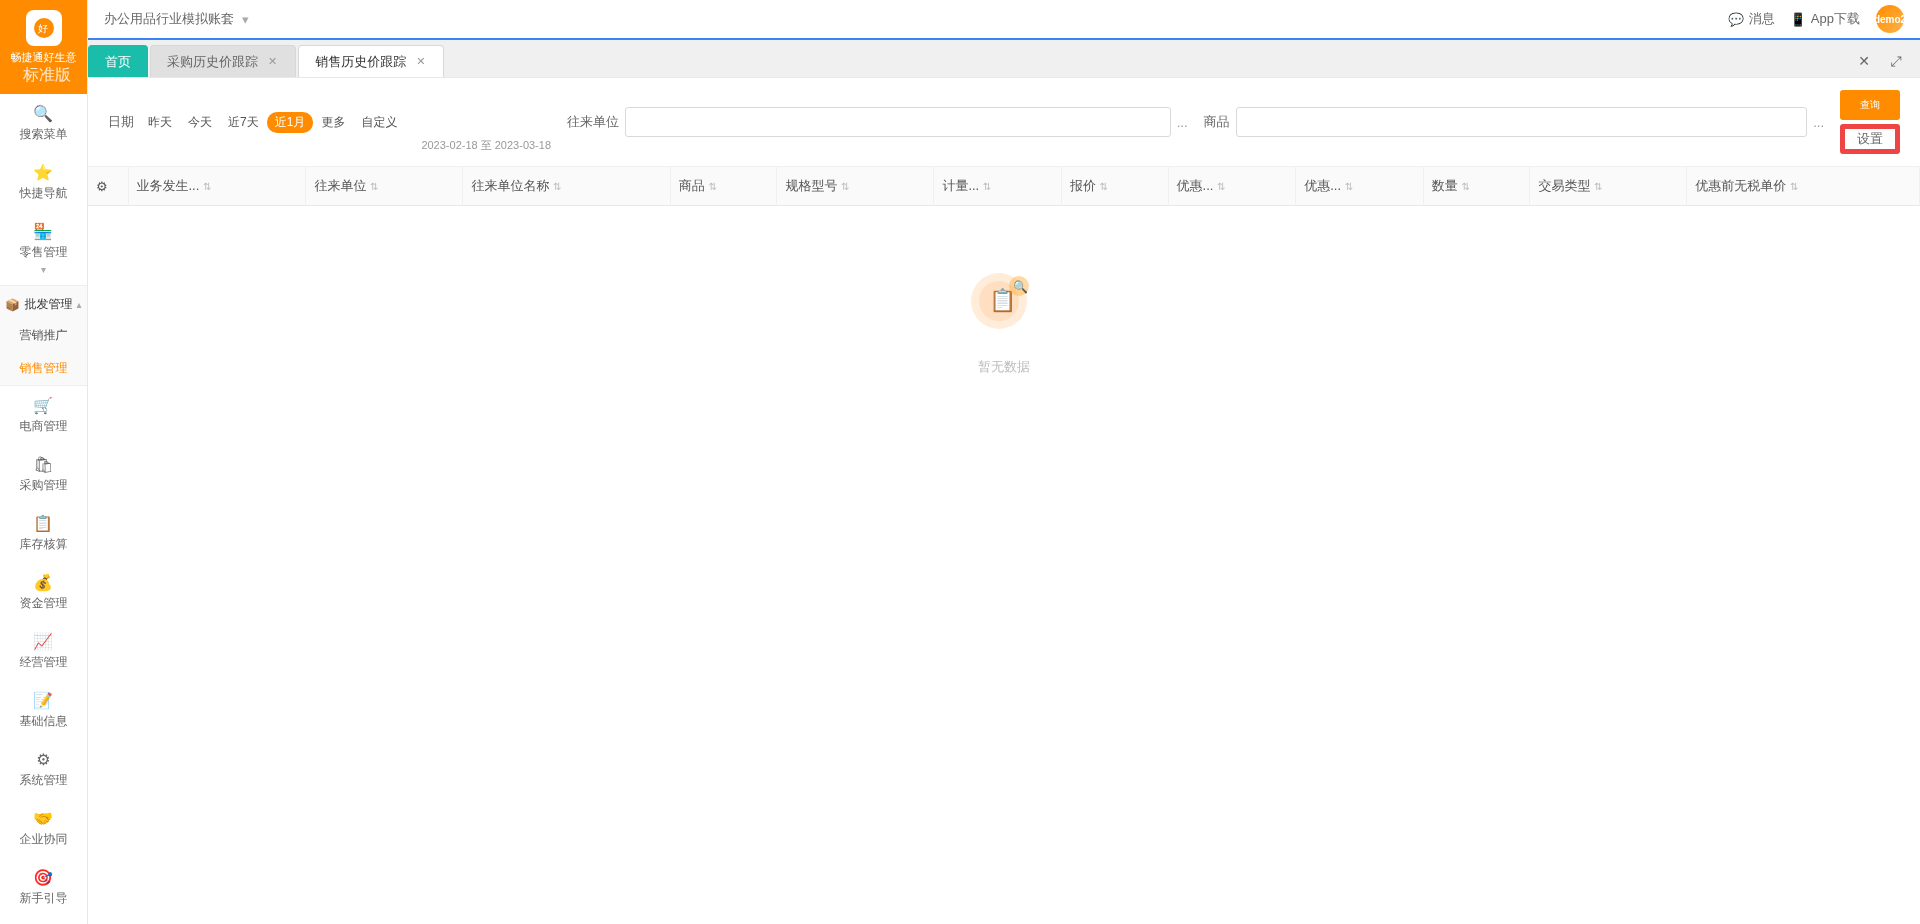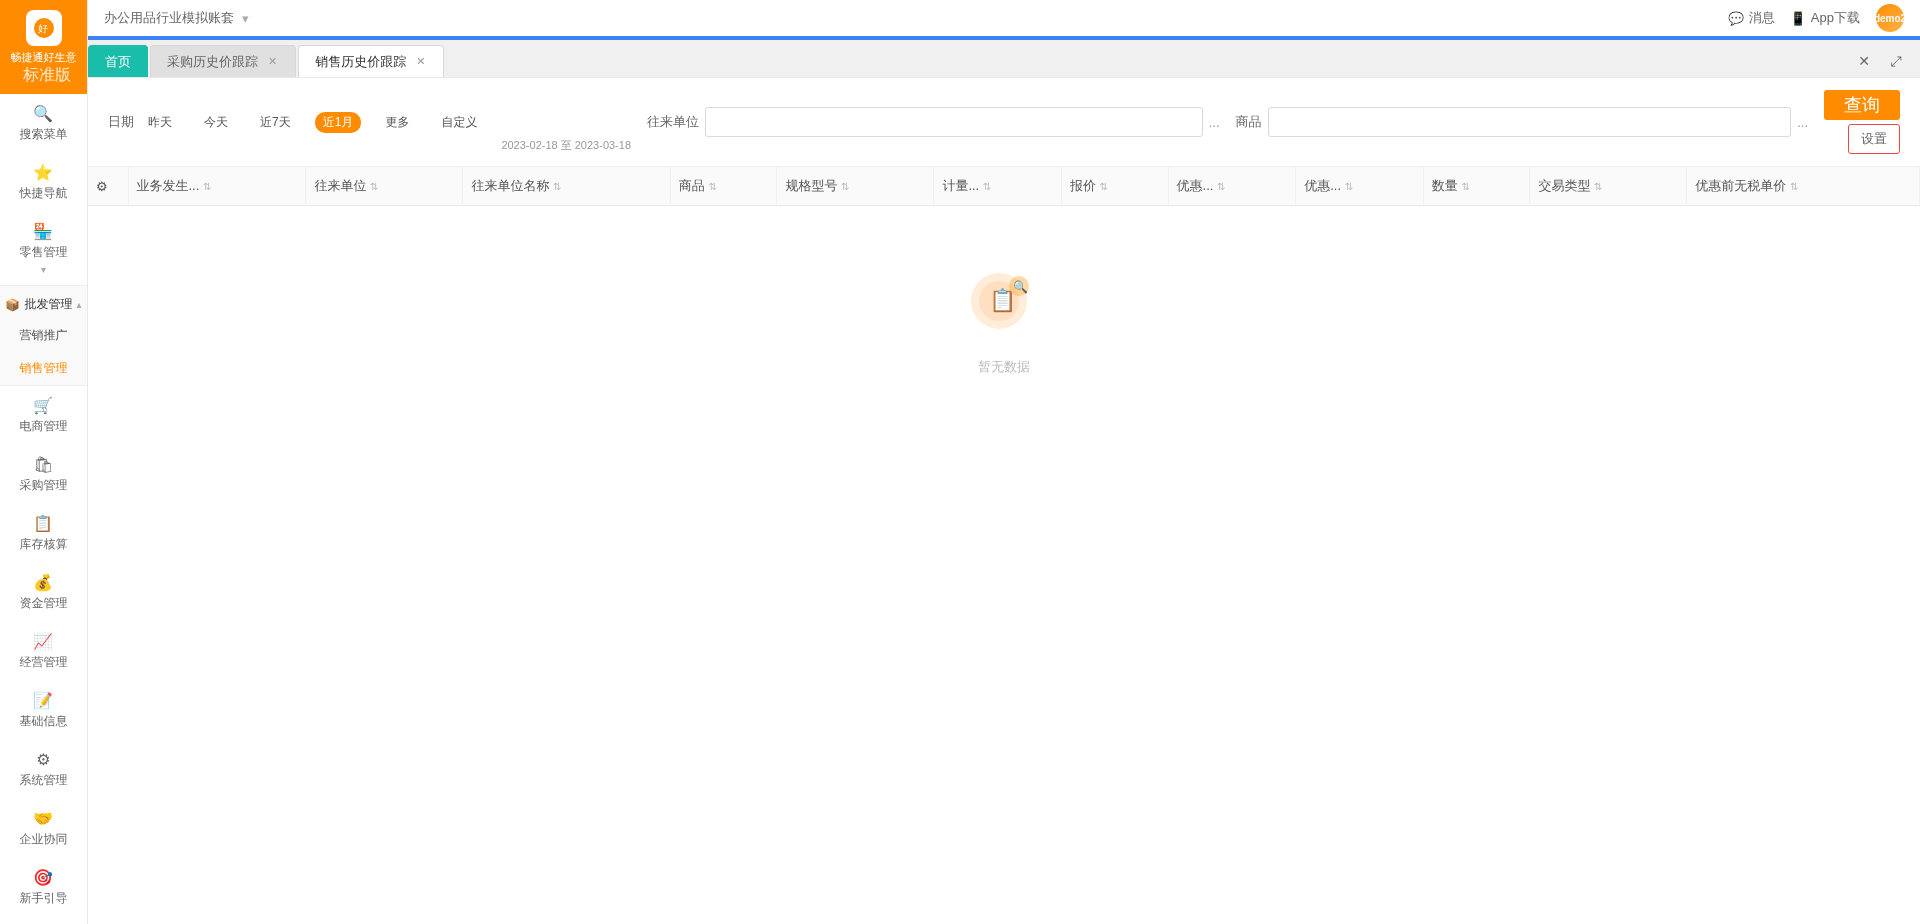--- a/index.html
+++ b/index.html
@@ -78,21 +78,21 @@
       flex: 1;
       display: flex;
       flex-direction: column;
       overflow: hidden;
     }
 
     
     .top-header {
       height: 40px;
       background: #fff;
-      border-bottom: 4px solid #3b82f6;
+      border-bottom: 2px solid #3b82f6;
       display: flex;
       align-items: center;
       padding: 0 16px;
       justify-content: space-between;
       flex-shrink: 0;
     }
     .top-header-left {
       display: flex;
       align-items: center;
       gap: 8px;
@@ -236,21 +236,21 @@
       gap: 6px;
     }
     .filter-label {
       color: #666;
       font-size: 13px;
       white-space: nowrap;
     }
     .date-pills {
       display: flex;
       align-items: flex-start;
-      gap: 16px;
+      gap: 0;
       flex-wrap: wrap;
     }
     .date-pill {
       padding: 2px 8px;
       border-radius: 3px;
       font-size: 12px;
       cursor: pointer;
       color: #555;
     }
     .date-pill.active {
@@ -285,30 +285,30 @@
       cursor: pointer;
       font-size: 13px;
     }
     .btn-query {
       height: 30px;
       padding: 0 20px;
       background: #ff8c00;
       color: #fff;
       border: none;
       border-radius: 3px;
-      font-size: 18px;
+      font-size: 10px;
       cursor: pointer;
       white-space: nowrap;
     }
     .btn-settings {
       height: 30px;
       padding: 0 12px;
       background: #fff;
       color: #666;
-      border: 1px solid #ef4444;
+      border: 5px solid #ef4444;
       border-radius: 3px;
       font-size: 13px;
       cursor: pointer;
       white-space: nowrap;
     }
     .filter-right-group {
       display: flex;
       flex-direction: column;
       gap: 4px;
       align-items: flex-end;

